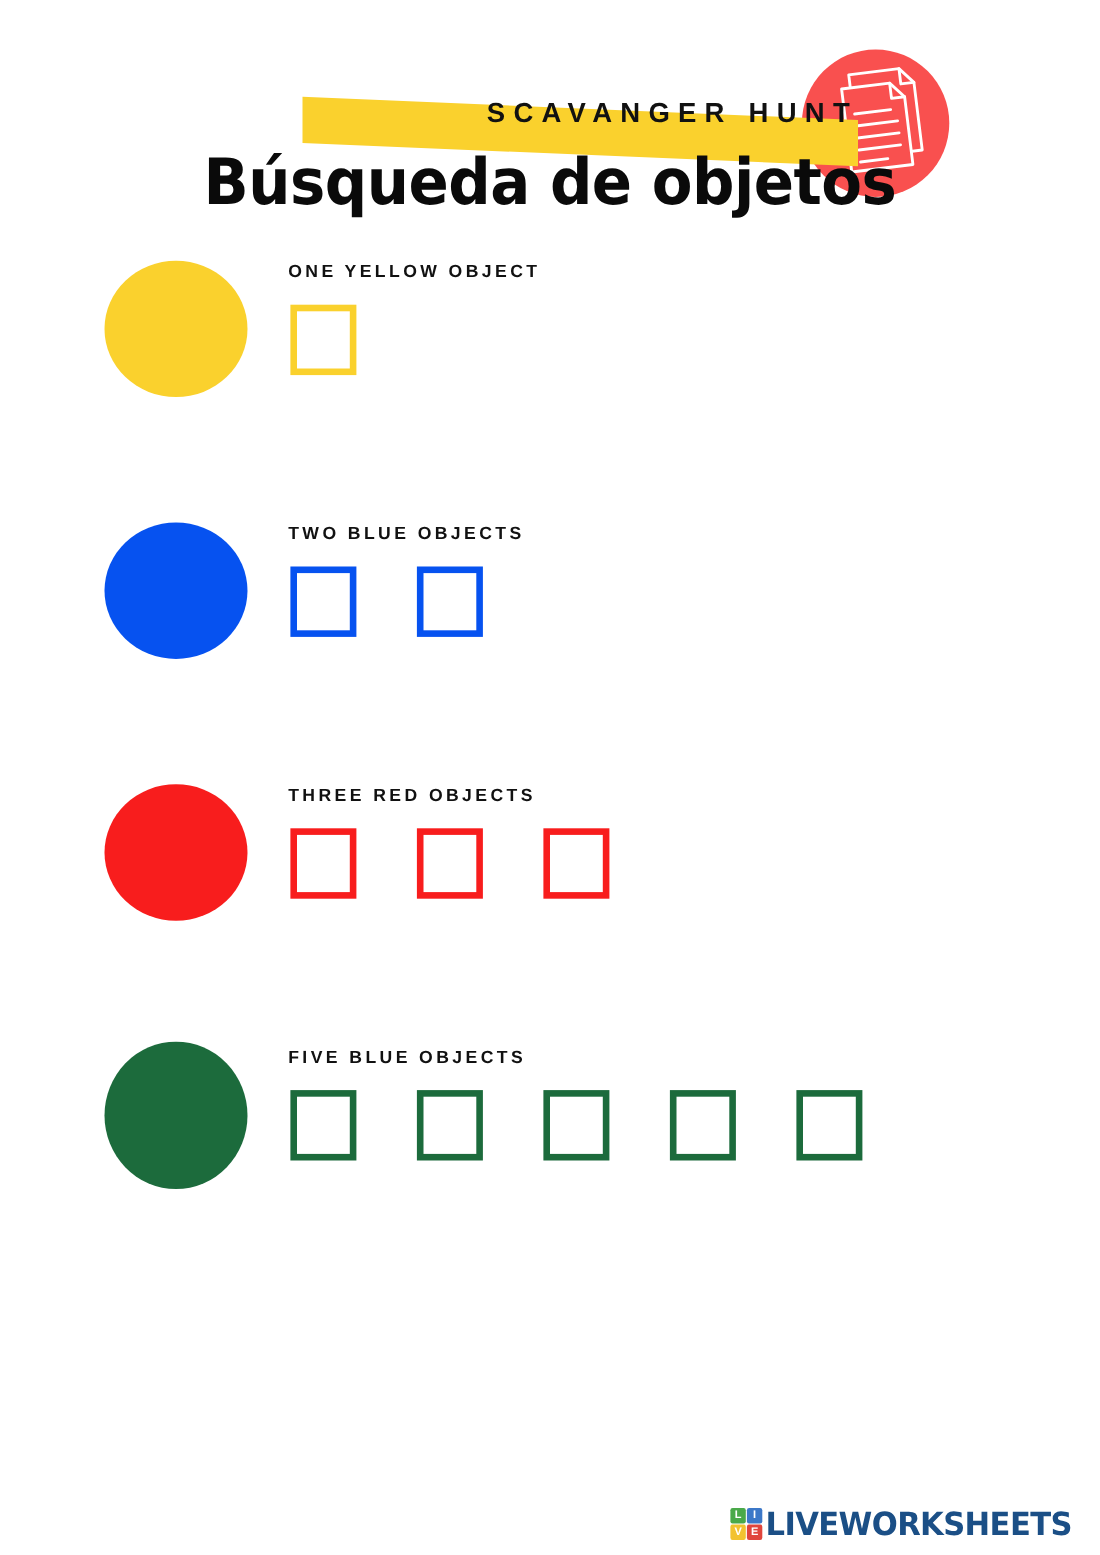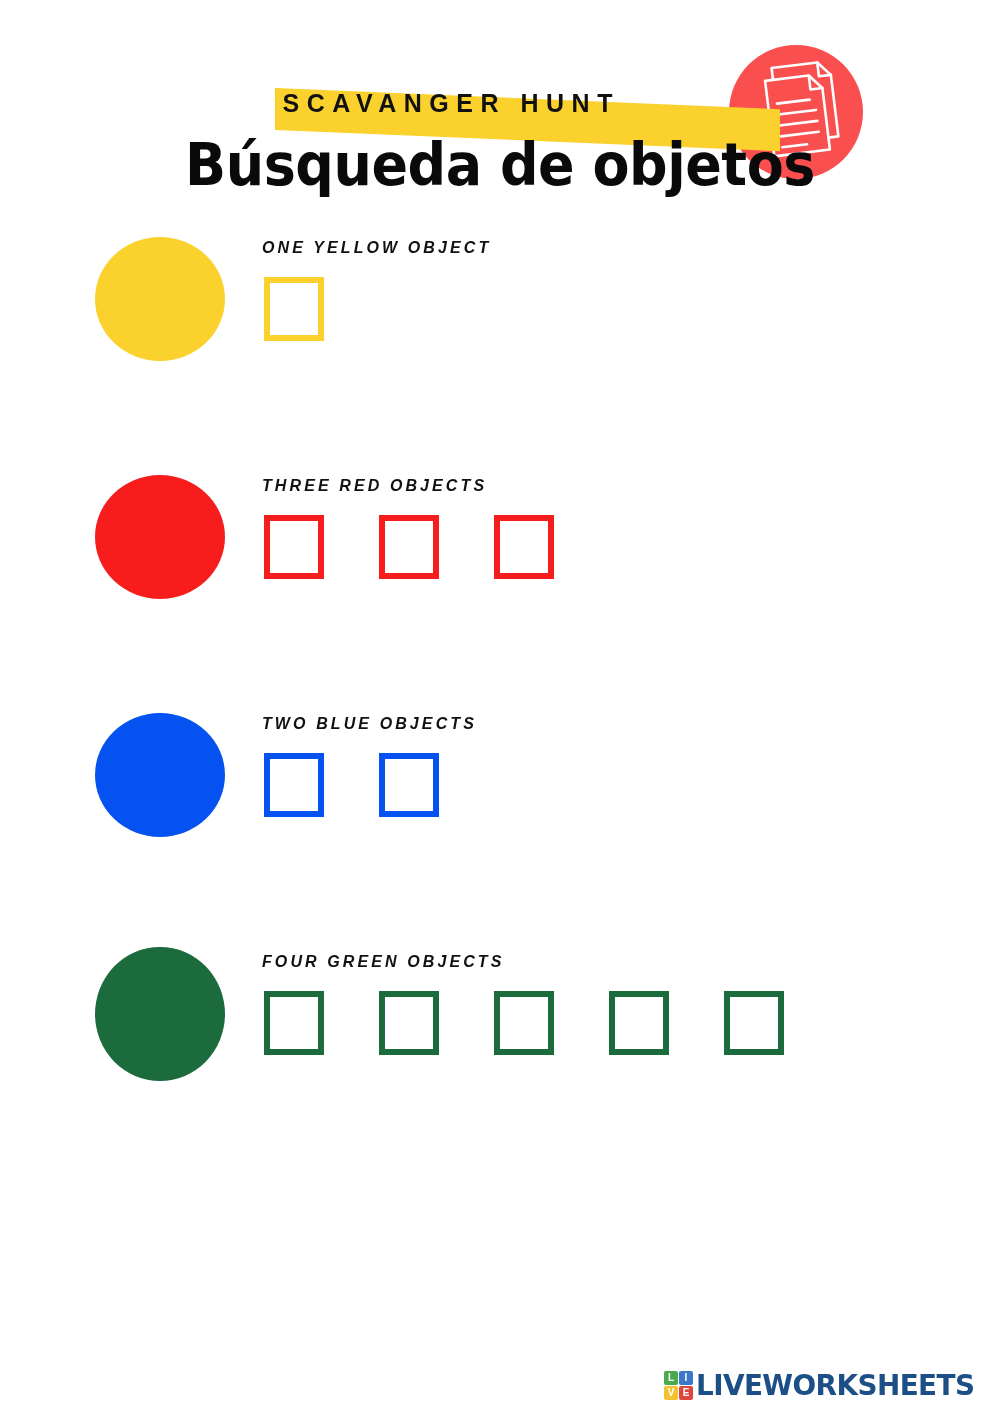--- a/index.html
+++ b/index.html
@@ -54,21 +54,21 @@
     transform-origin: left center;
   }
 
   #banner-text {
     position: absolute;
     left: 275px;
     top: 82px;
     width: 505px;
     height: 42px;
     line-height: 42px;
-    text-align: left;
+    text-align: right;
     font-size: 25px;
     font-weight: bold;
     letter-spacing: 7.5px;
     color: #111111;
     text-indent: 7.5px;
     white-space: nowrap;
   }
 
   #page-title {
     position: absolute;
@@ -89,21 +89,20 @@
   #rows {
     position: absolute;
     left: 0;
     top: 215px;
     width: 1000px;
   }
 
   .hunt-row {
     position: relative;
     height: 238px;
-    font-style: italic;
   }
 
   .row-circle {
     position: absolute;
     left: 95px;
     border-radius: 50%;
   }
 
   .row-label {
     position: absolute;
@@ -200,39 +199,39 @@
 
 <div id="rows">
     <div class="hunt-row">
       <div class="row-circle" style="background: rgb(250, 209, 45); width: 130px; height: 124px; top: 22px;"></div>
       <div class="row-label">ONE YELLOW OBJECT</div>
       <div class="box-strip">
         <div class="hunt-box" style="border: 6px solid rgb(250, 209, 45);"></div>
       </div>
     </div>
     <div class="hunt-row">
+      <div class="row-circle" style="background: rgb(6, 82, 240); width: 130px; height: 124px; top: 22px;"></div>
+      <div class="row-label">TWO BLUE OBJECTS</div>
+      <div class="box-strip">
+        <div class="hunt-box" style="border: 6px solid rgb(6, 82, 240);"></div>
+        <div class="hunt-box" style="border: 6px solid rgb(6, 82, 240);"></div>
+      </div>
+    </div>
+    <div class="hunt-row">
       <div class="row-circle" style="background: rgb(248, 29, 29); width: 130px; height: 124px; top: 22px;"></div>
       <div class="row-label">THREE RED OBJECTS</div>
       <div class="box-strip">
         <div class="hunt-box" style="border: 6px solid rgb(248, 29, 29);"></div>
         <div class="hunt-box" style="border: 6px solid rgb(248, 29, 29);"></div>
         <div class="hunt-box" style="border: 6px solid rgb(248, 29, 29);"></div>
       </div>
     </div>
     <div class="hunt-row">
-      <div class="row-circle" style="background: rgb(6, 82, 240); width: 130px; height: 124px; top: 22px;"></div>
-      <div class="row-label">TWO BLUE OBJECTS</div>
-      <div class="box-strip">
-        <div class="hunt-box" style="border: 6px solid rgb(6, 82, 240);"></div>
-        <div class="hunt-box" style="border: 6px solid rgb(6, 82, 240);"></div>
-      </div>
-    </div>
-    <div class="hunt-row">
       <div class="row-circle" style="background: rgb(28, 107, 60); width: 130px; height: 134px; top: 18px;"></div>
-      <div class="row-label">FOUR GREEN OBJECTS</div>
+      <div class="row-label">FIVE BLUE OBJECTS</div>
       <div class="box-strip">
         <div class="hunt-box" style="border: 6px solid rgb(28, 107, 60);"></div>
         <div class="hunt-box" style="border: 6px solid rgb(28, 107, 60);"></div>
         <div class="hunt-box" style="border: 6px solid rgb(28, 107, 60);"></div>
         <div class="hunt-box" style="border: 6px solid rgb(28, 107, 60);"></div>
         <div class="hunt-box" style="border: 6px solid rgb(28, 107, 60);"></div>
       </div>
     </div>
   </div>
 

